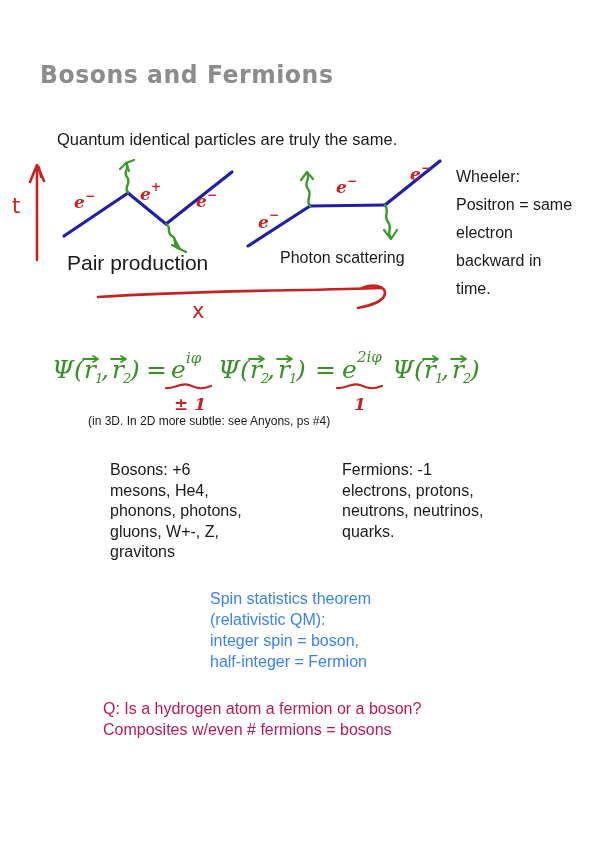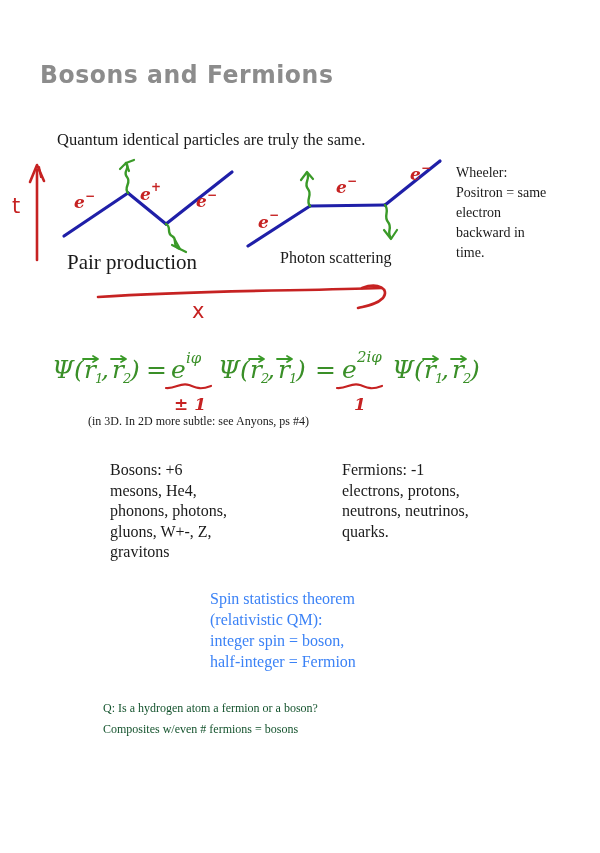--- a/index.html
+++ b/index.html
@@ -28,36 +28,36 @@
     font-size: 25px;
     font-weight: bold;
     color: #8c8c8c;
     letter-spacing: 0.6px;
     transform: scaleX(0.94);
     transform-origin: left center;
     white-space: nowrap;
   }
   .body-text {
     position: absolute;
-    font-family: Liberation Serif, serif;
+    font-family: Liberation Sans, sans-serif;
     font-size: 16px;
     color: #1a1a1a;
     line-height: 21px;
     white-space: pre-line;
   }
   #intro-line {
     left: 57px;
     top: 109px;
     font-size: 16.5px;
   }
   #wheeler-note {
     left: 456px;
     top: 143px;
-    font-size: 14px;
-    line-height: 20px;
+    font-size: 16px;
+    line-height: 28px;
   }
   #caption-pair {
     left: 67px;
     top: 232px;
     font-size: 21px;
   }
   #caption-photon {
     left: 280px;
     top: 227px;
     font-size: 16px;
@@ -82,23 +82,23 @@
   #spin-statistics {
     left: 210px;
     top: 568px;
     font-size: 16px;
     line-height: 21px;
     color: #3b82f6;
   }
   #question-note {
     left: 103px;
     top: 678px;
-    font-size: 12px;
+    font-size: 16px;
     line-height: 21px;
-    color: #14532d;
+    color: #be185d;
   }
   .diagram-layer {
     position: absolute;
     left: 0;
     top: 0;
     width: 600px;
     height: 853px;
     pointer-events: none;
   }
   .hand-red   { stroke: #c62222; fill: none; stroke-linecap: round; stroke-linejoin: round; }

